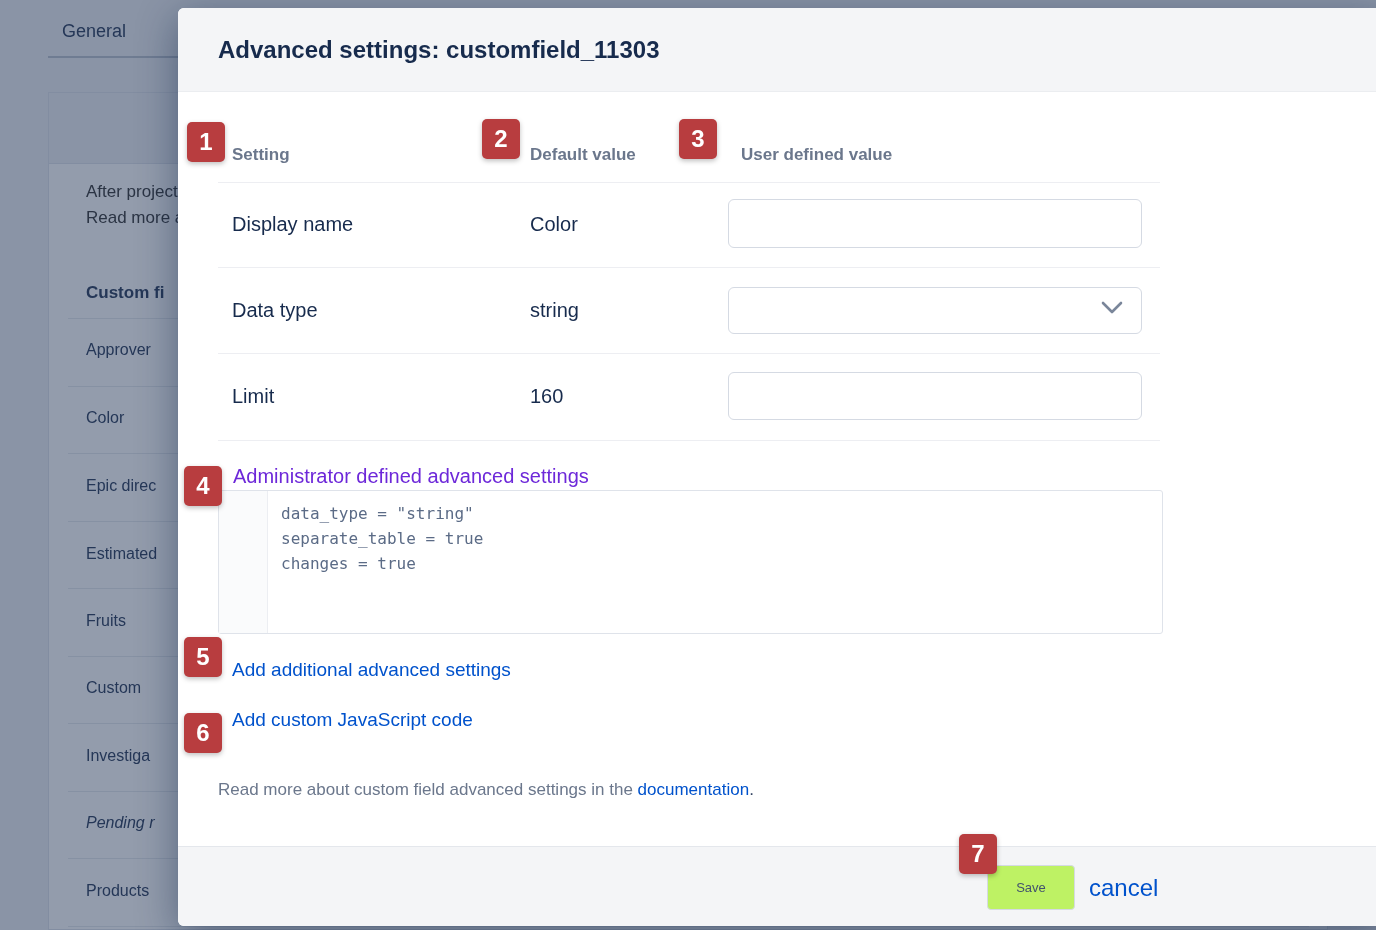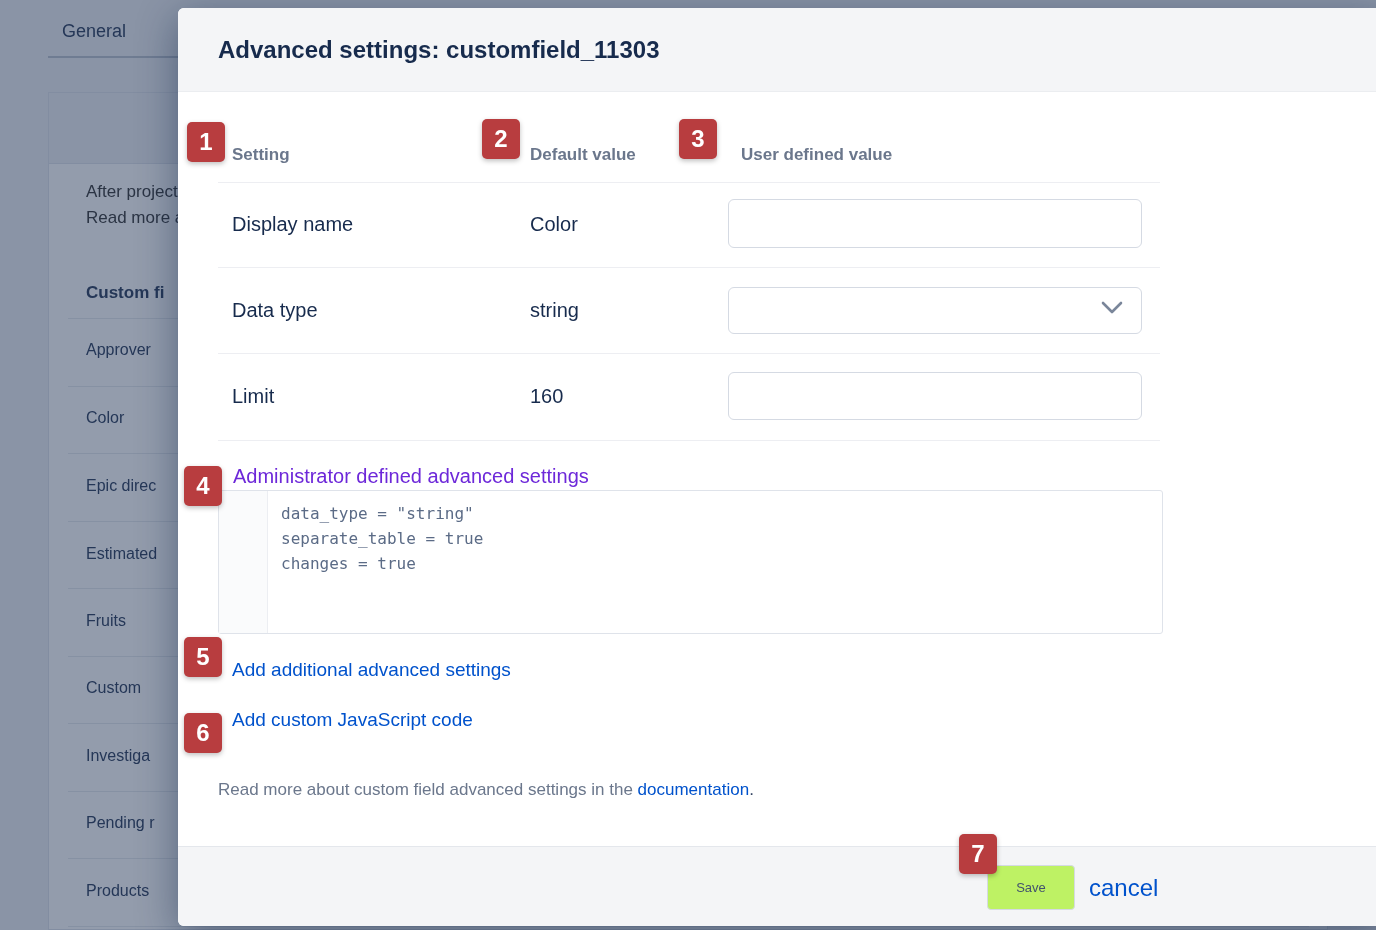--- a/index.html
+++ b/index.html
@@ -76,21 +76,21 @@
   <div class="abs bg-row" style="top:384px;">Epic direc</div>
   <div class="abs bg-hr" style="top:428px;"></div>
   <div class="abs bg-row" style="top:452px;">Estimated</div>
   <div class="abs bg-hr" style="top:495px;"></div>
   <div class="abs bg-row" style="top:519px;">Fruits</div>
   <div class="abs bg-hr" style="top:563px;"></div>
   <div class="abs bg-row" style="top:586px;">Custom</div>
   <div class="abs bg-hr" style="top:630px;"></div>
   <div class="abs bg-row" style="top:654px;">Investiga</div>
   <div class="abs bg-hr" style="top:698px;"></div>
-  <div class="abs bg-row" style="top:721px;">Pending r</div>
+  <div class="abs bg-row" style="top:721px;font-style:italic;">Pending r</div>
   <div class="abs bg-hr" style="top:765px;"></div>
   <div class="abs bg-row" style="top:789px;">Products</div>
   <div class="abs bg-hr" style="top:833px;"></div>
 </div>
 
 <div class="abs overlay"></div>
 
 <div class="abs modal">
   <div class="abs modal-header">
     <div class="abs modal-title">Advanced settings: customfield_11303</div>

